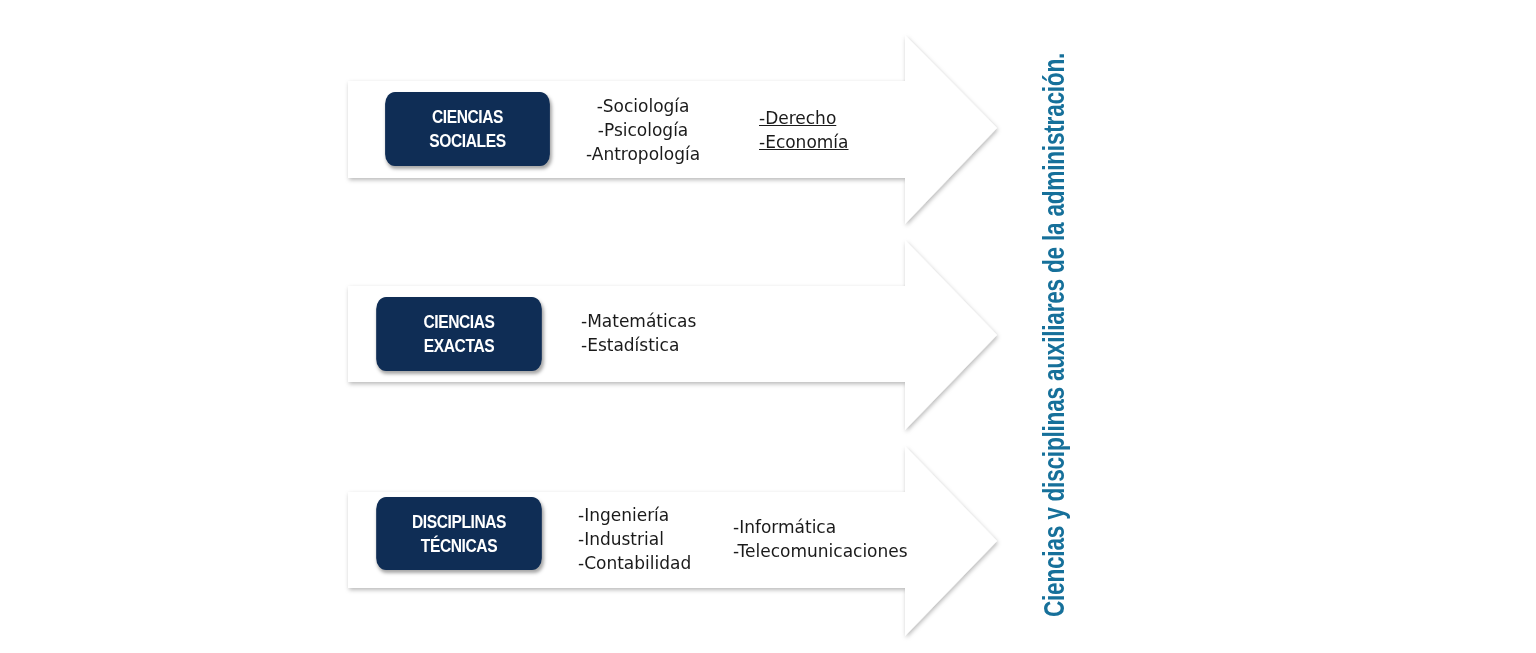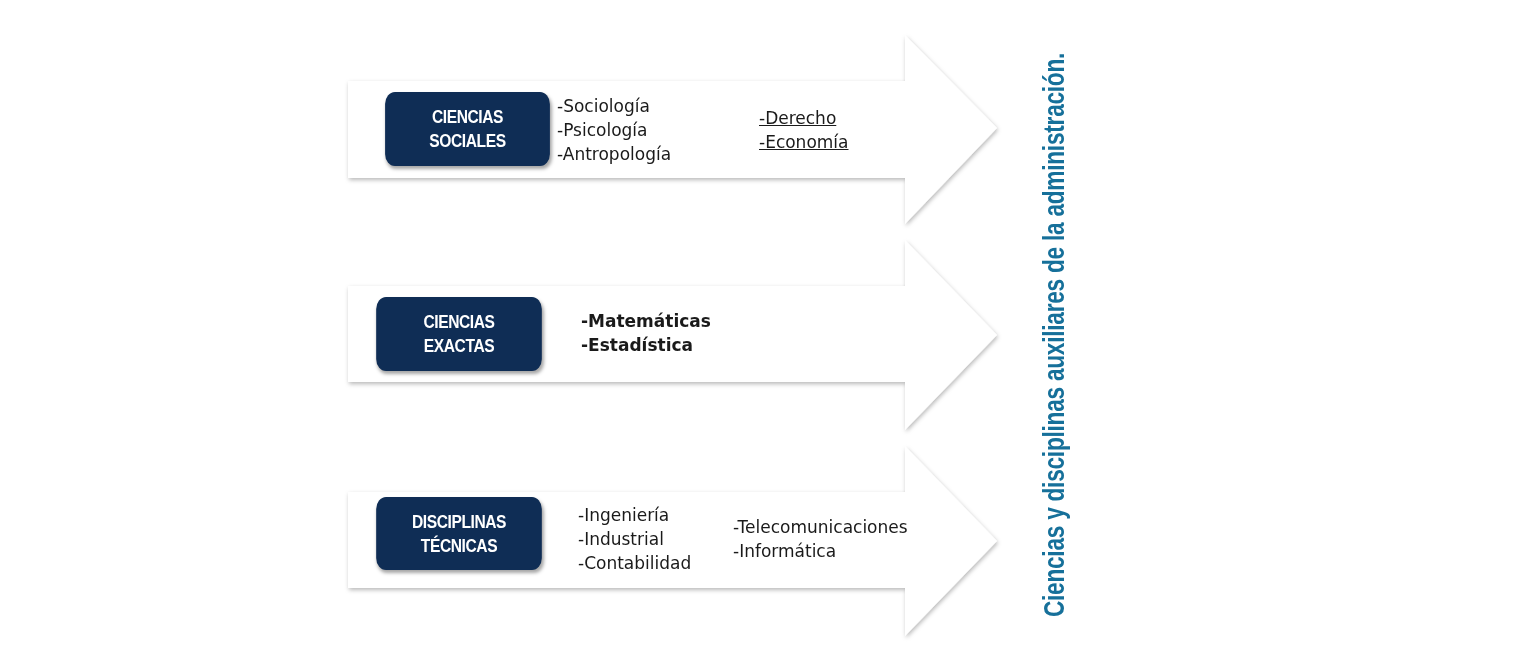--- a/index.html
+++ b/index.html
@@ -62,46 +62,46 @@
     <polygon filter="url(#sh)" fill="#ffffff" points="348,286 905,286 905,240 997,335 905,430 905,382 348,382"></polygon>
 
     <polygon filter="url(#sh)" fill="#ffffff" points="348,492 905,492 905,446 997,541 905,636 905,588 348,588"></polygon>
   </svg>
 </div>
 
 <div class="cat-box" style="left:367px; top:92px; width:201px; height:74px;">
   <span>CIENCIAS</span>
   <span>SOCIALES</span>
 </div>
-<div class="items" style="left:557px; top:94px;">
+<div class="items" style="left:586px; top:94px;text-align:center;">
   <div>-Sociología</div>
   <div>-Psicología</div>
   <div>-Antropología</div>
 </div>
 <div class="items" style="left:759px; top:106px;text-decoration:underline;">
   <div>-Derecho</div>
   <div>-Economía</div>
 </div>
 
 <div class="cat-box" style="left:358px; top:297px; width:202px; height:74px;">
   <span>CIENCIAS</span>
   <span>EXACTAS</span>
 </div>
-<div class="items" style="left:581px; top:309px;font-weight:bold;">
+<div class="items" style="left:581px; top:309px;">
   <div>-Matemáticas</div>
   <div>-Estadística</div>
 </div>
 
 <div class="cat-box" style="left:358px; top:497px; width:202px; height:73px;">
   <span>DISCIPLINAS</span>
   <span>TÉCNICAS</span>
 </div>
 <div class="items" style="left:578px; top:503px;">
   <div>-Ingeniería</div>
   <div>-Industrial</div>
   <div>-Contabilidad</div>
 </div>
 <div class="items" style="left:733px; top:515px;">
+  <div>-Informática</div>
   <div>-Telecomunicaciones</div>
-  <div>-Informática</div>
 </div>
 
 <div class="vtitle" style="color:#16709a;">Ciencias y disciplinas auxiliares de la administración.</div>
 
 </body></html>

